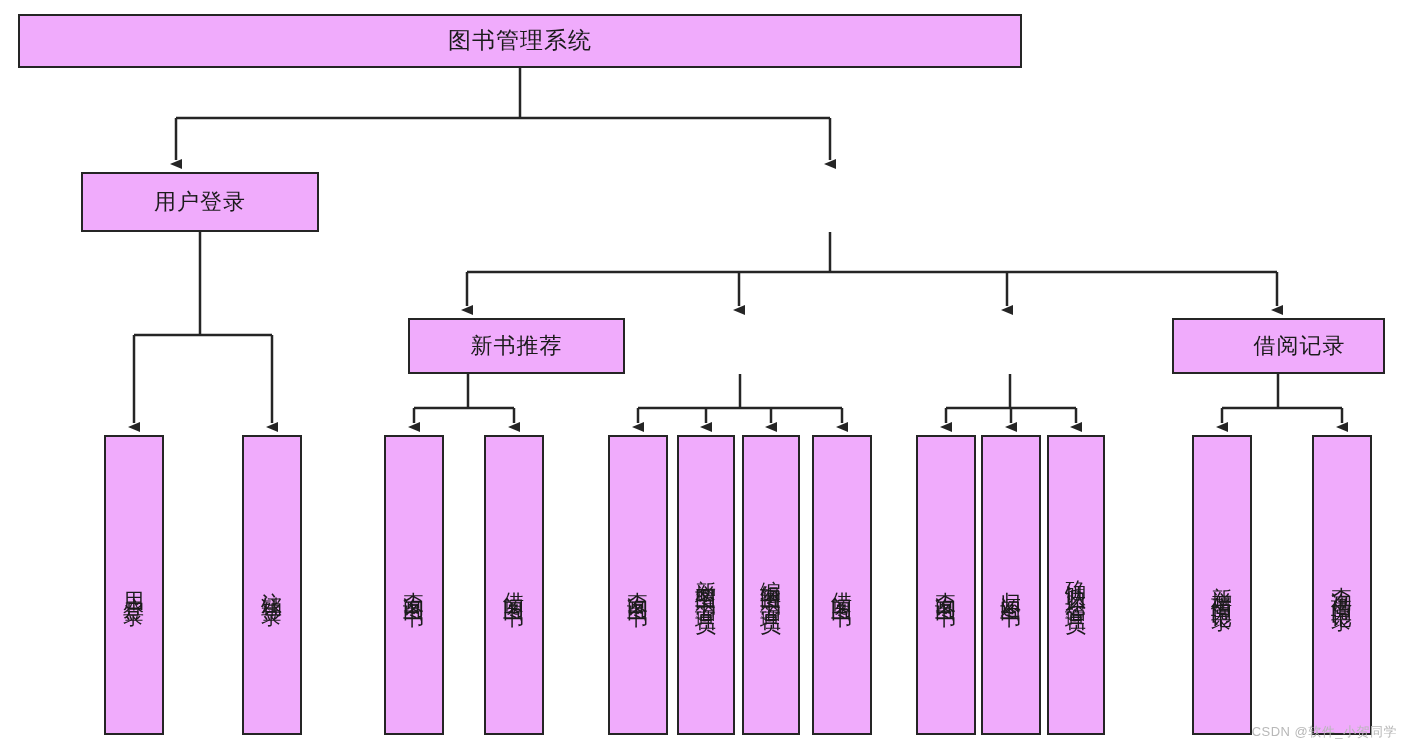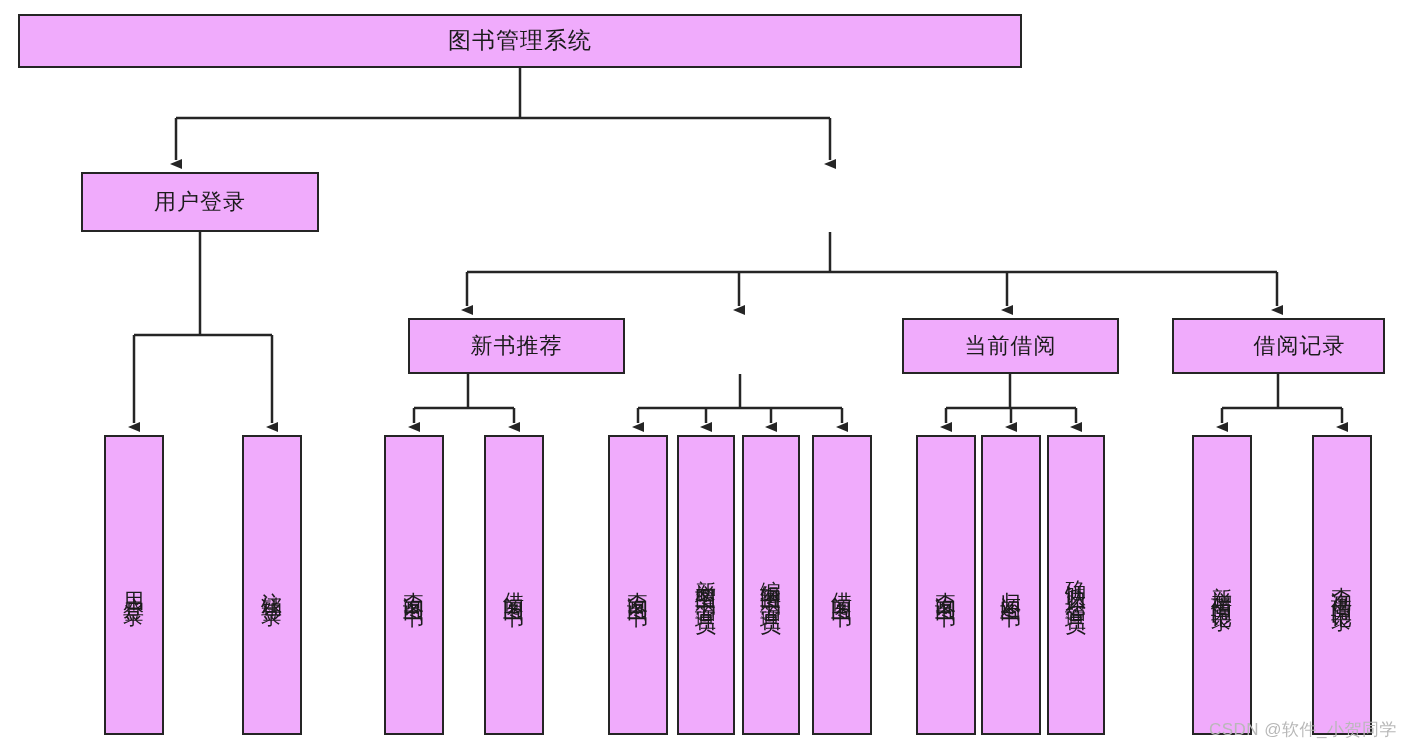--- a/index.html
+++ b/index.html
@@ -60,21 +60,21 @@
     left: 0;
     top: 0;
     width: 1405px;
     height: 747px;
     pointer-events: none;
   }
   .watermark {
     position: absolute;
     right: 8px;
     bottom: 6px;
-    font-size: 17px;
+    font-size: 13px;
     color: #b8b8b8;
     letter-spacing: 0.5px;
     white-space: nowrap;
   }
 </style>
 </head>
 <body>
 
 <div id="canvas">
 
@@ -132,23 +132,20 @@
     <span class="lbl">图书管理系统</span>
   </div>
 
   <div class="node h-node" style="left:81px; top:172px; width:238px; height:60px;">
     <span class="lbl">用户登录</span>
   </div>
 
   <div class="node h-node" style="left:372px; top:318px; width:217px; height:56px;margin-left:36px;">
     <span class="lbl">新书推荐</span>
   </div>
-  <div class="node h-node" style="left:902px; top:318px; width:217px; height:56px;">
-    <span class="lbl">当前借阅</span>
-  </div>
   <div class="node h-node" style="left:1172px; top:318px; width:213px; height:56px;padding-left:42px;">
     <span class="lbl">借阅记录</span>
   </div>
 
   <div class="node v-node" style="left:104px; top:435px; width:60px; height:300px;">
     <span class="lbl">用户登录</span>
   </div>
   <div class="node v-node" style="left:242px; top:435px; width:60px; height:300px;">
     <span class="lbl">注销登录</span>
   </div>

